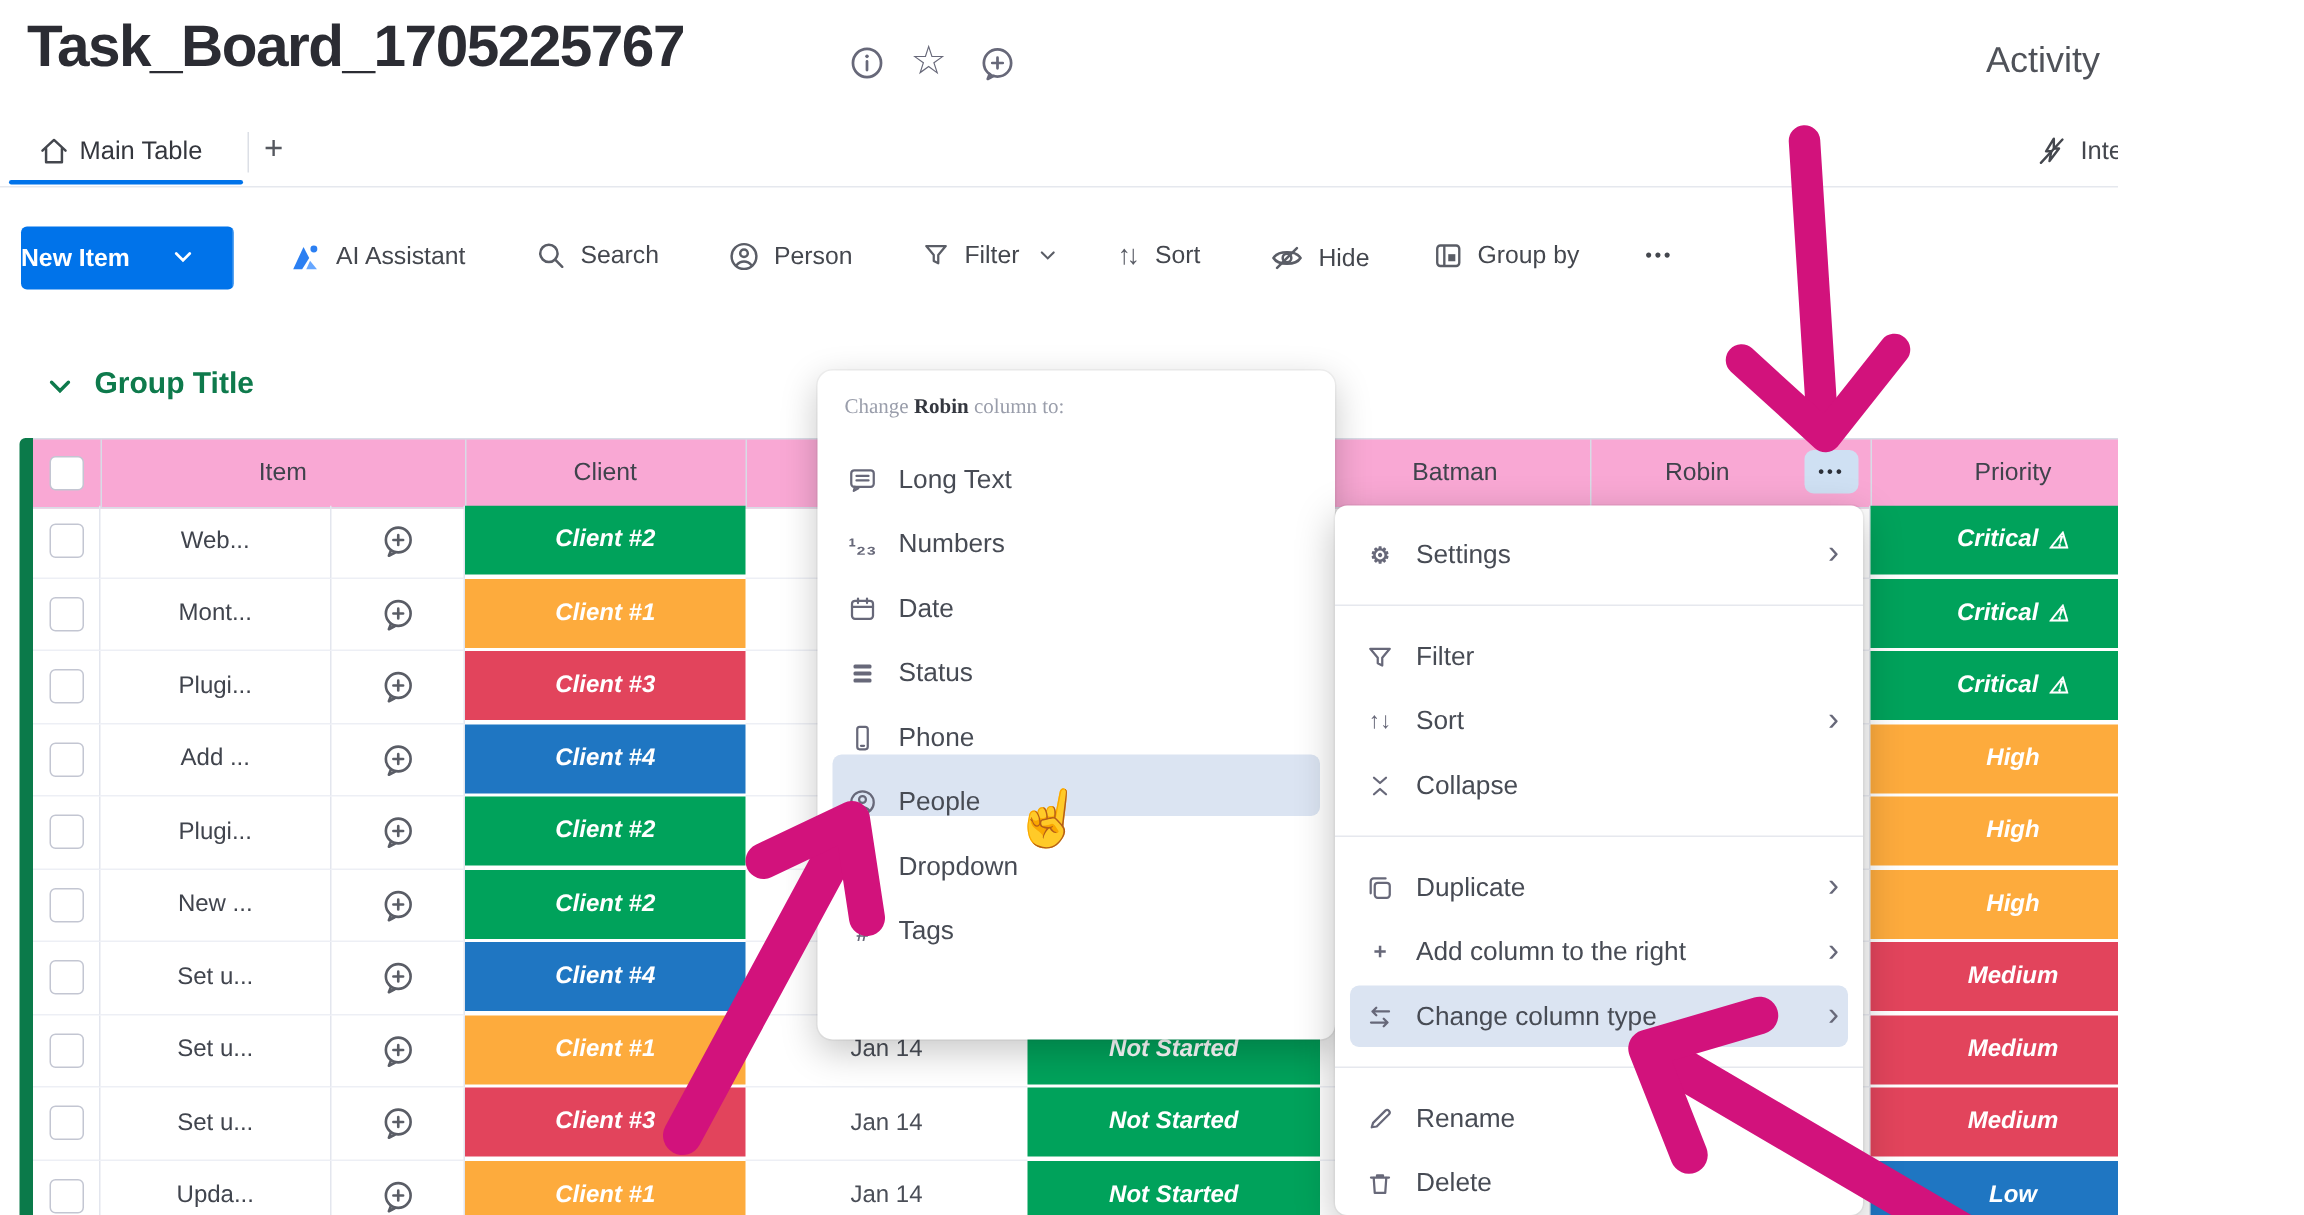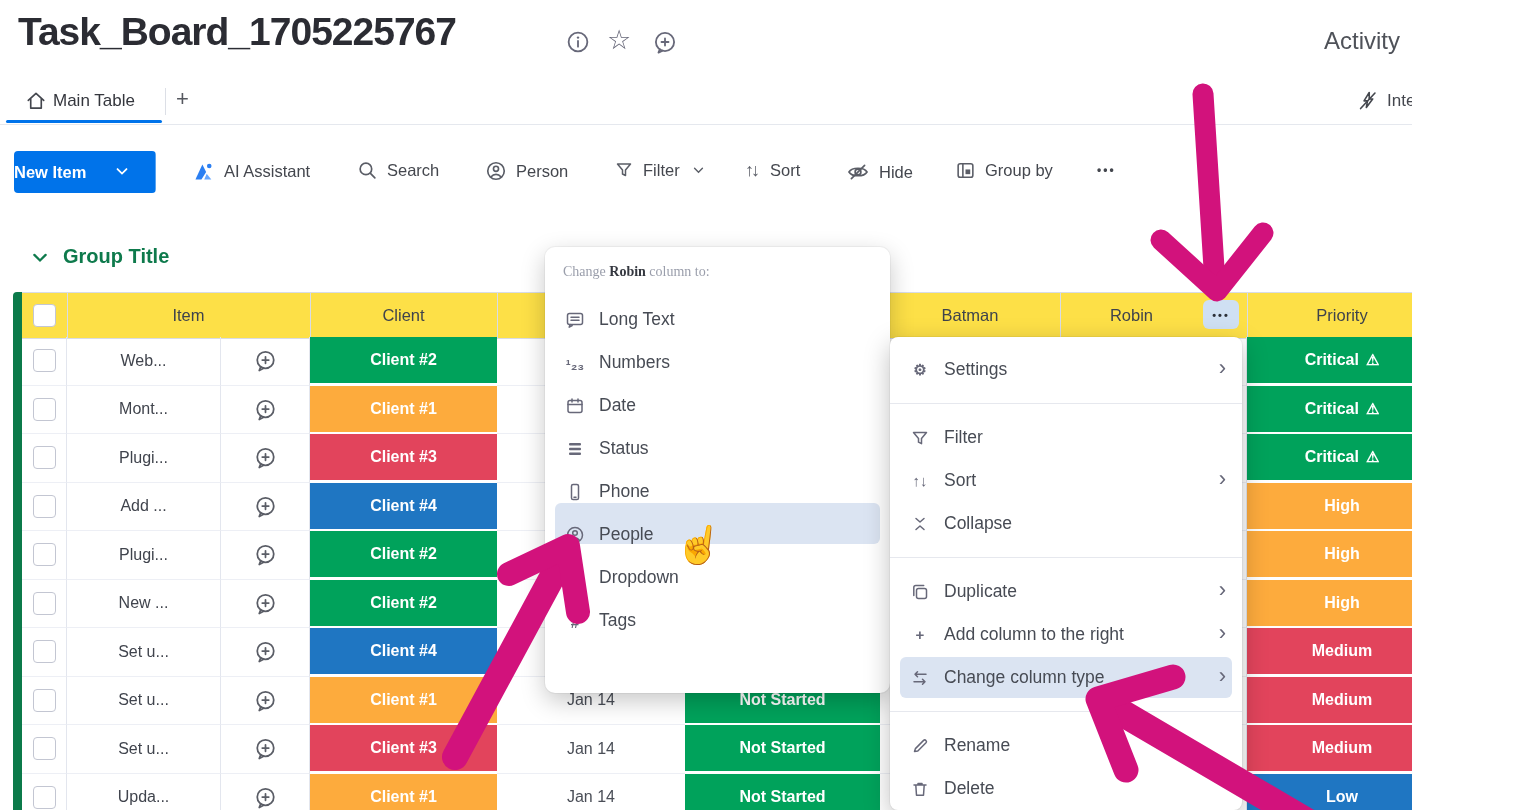--- a/index.html
+++ b/index.html
@@ -27,42 +27,42 @@
   #new-item-btn{left:14px;top:151px;width:142px;height:42px;border-radius:4px;display:flex;align-items:center;color:#fff;font-size:16.5px;font-weight:700;}
   #new-item-btn .lbl{flex:1;text-align:left;}
   #new-item-btn .sep{width:1px;height:42px;background:rgba(255,255,255,.35);}
   #new-item-btn .chev{width:36px;display:flex;justify-content:center;}
   .tb{display:flex;align-items:center;gap:9px;font-size:16.5px;color:#44474e;top:160px;}
   .tbic{color:#5a5d66;display:flex;}
   
   #group-title{left:63px;top:245px;font-size:20px;font-weight:700;}
   #group-chevron{left:32px;top:253px;}
   #group-bar{left:13px;top:292px;width:9px;height:518px;border-radius:4px 0 0 0;}
-  #thead{left:22px;top:292px;width:1514px;height:45px;background:#fde047;
+  #thead{left:22px;top:292px;width:1514px;height:45px;background:#f9a8d4;
          border-top:1px solid #d8dce6;border-bottom:1px solid #d8dce6;}
   .hv{position:absolute;top:0;width:1px;height:45px;background:#d8dce6;}
   .hlab{position:absolute;top:0;height:45px;display:flex;align-items:center;justify-content:center;
         font-size:16.5px;color:#3f434c;}
   #robin-more{position:absolute;left:1181px;top:7px;width:36px;height:29px;background:#cfe0f3;border-radius:6px;
         display:flex;align-items:center;justify-content:center;font-size:11px;letter-spacing:2px;color:#2b2f38;font-weight:700;}
   #tbody{left:22px;top:337px;width:1514px;height:473px;overflow:hidden;}
   .trow{position:relative;height:48.5px;}
   .cell{position:absolute;top:0;bottom:0;display:flex;align-items:center;justify-content:center;box-sizing:border-box;}
   .c-cb{left:0;width:45px;border-right:1px solid #e3e6ee;border-bottom:1px solid #edeff5;}
   .c-item{left:45px;width:154px;border-right:1px solid #e3e6ee;border-bottom:1px solid #edeff5;font-size:16px;color:#40444d;}
   .c-upd{left:199px;width:89px;border-right:1px solid #e3e6ee;border-bottom:1px solid #edeff5;color:#5a5d66;}
   .c-client{left:288px;width:187px;}
   .c-date{left:475px;width:188px;border-bottom:1px solid #edeff5;font-size:16px;color:#4a4e57;}
   .c-status{left:663px;width:195px;}
   .c-batman{left:858px;width:180px;border-right:1px solid #e3e6ee;border-bottom:1px solid #edeff5;}
   .c-robin{left:1038px;width:187px;border-right:1px solid #e3e6ee;border-bottom:1px solid #edeff5;}
   .c-priority{left:1225px;width:190px;}
   .c-plus{left:1415px;width:99px;border-bottom:1px solid #edeff5;}
   .block{position:absolute;left:0;right:0;top:0;bottom:2.5px;display:flex;align-items:center;justify-content:center;
-         color:#fff;font-weight:700;font-size:16px;}
+         color:#fff;font-weight:700;font-size:16px;font-style:italic;}
   .warn{margin-left:7px;font-size:15px;}
   .cbx{width:21px;height:21px;border:1px solid #c3c6d2;border-radius:4px;background:#fff;}
   
   #colmenu{left:545px;top:247px;width:345px;height:446px;background:#fff;border-radius:10px;z-index:20;
            box-shadow:0 8px 24px rgba(0,0,0,.22),0 0 0 1px rgba(0,0,0,.04);}
   #colmenu-hdr{padding:17px 18px 7px 18px;font-size:14px;color:#9a9eab;font-family:Liberation Serif, serif;}
   #colmenu-hdr b{color:#34373f;}
   .cmitem{height:43px;display:flex;align-items:flex-end;padding:0 18px;position:relative;font-size:17.5px;color:#474b54;z-index:0;}
   .mic{width:24px;margin-right:12px;display:flex;justify-content:center;align-items:center;color:#676879;font-size:15px;}
   .hl::before{content:"";position:absolute;left:10px;right:10px;top:1px;bottom:1px;background:#dbe4f2;border-radius:6px;z-index:-1;}

